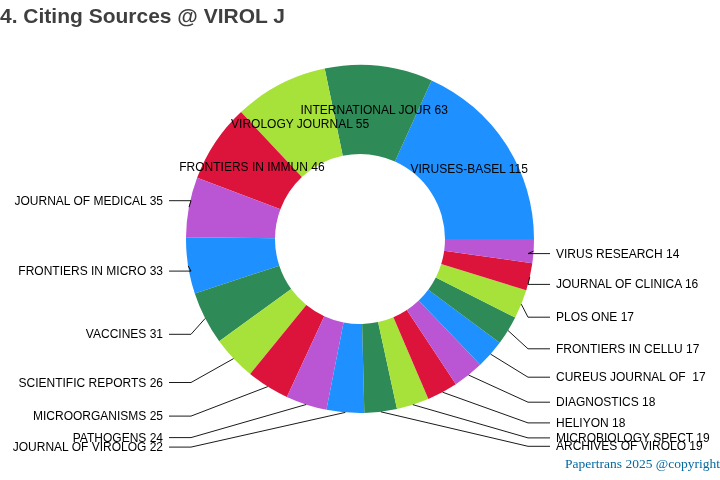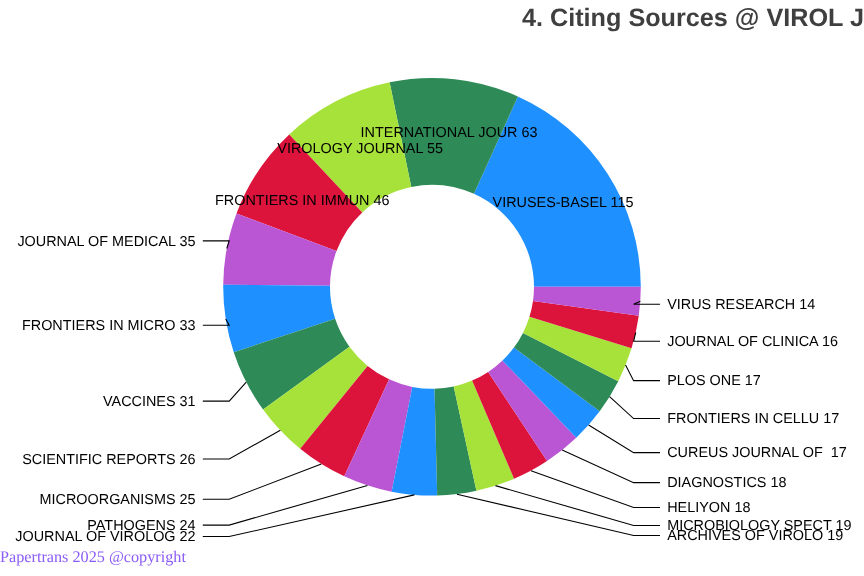--- a/index.html
+++ b/index.html
@@ -12,37 +12,37 @@
     height: 480px;
     position: relative;
     overflow: hidden;
     font-family: "Liberation Sans", sans-serif;
   }
   .chart-title {
     position: absolute;
     top: 5px;
     left: 0;
     right: 0;
-    text-align: right;
+    text-align: left;
     font-size: 21px;
     line-height: 21px;
     font-weight: bold;
     color: #3f3f3f;
     white-space: pre;
   }
   .chart-footer {
     position: absolute;
     top: 456px;
     left: 0;
     right: 0;
-    text-align: left;
+    text-align: right;
     font-family: "Liberation Serif", serif;
     font-size: 13.5px;
     line-height: 15px;
-    color: #8b5cf6;
+    color: #0369a1;
     white-space: pre;
   }
   svg.donut {
     position: absolute;
     top: 0;
     left: 0;
   }
   svg.donut text.slice-label {
     font-family: "Liberation Sans", sans-serif;
     font-size: 12px;

